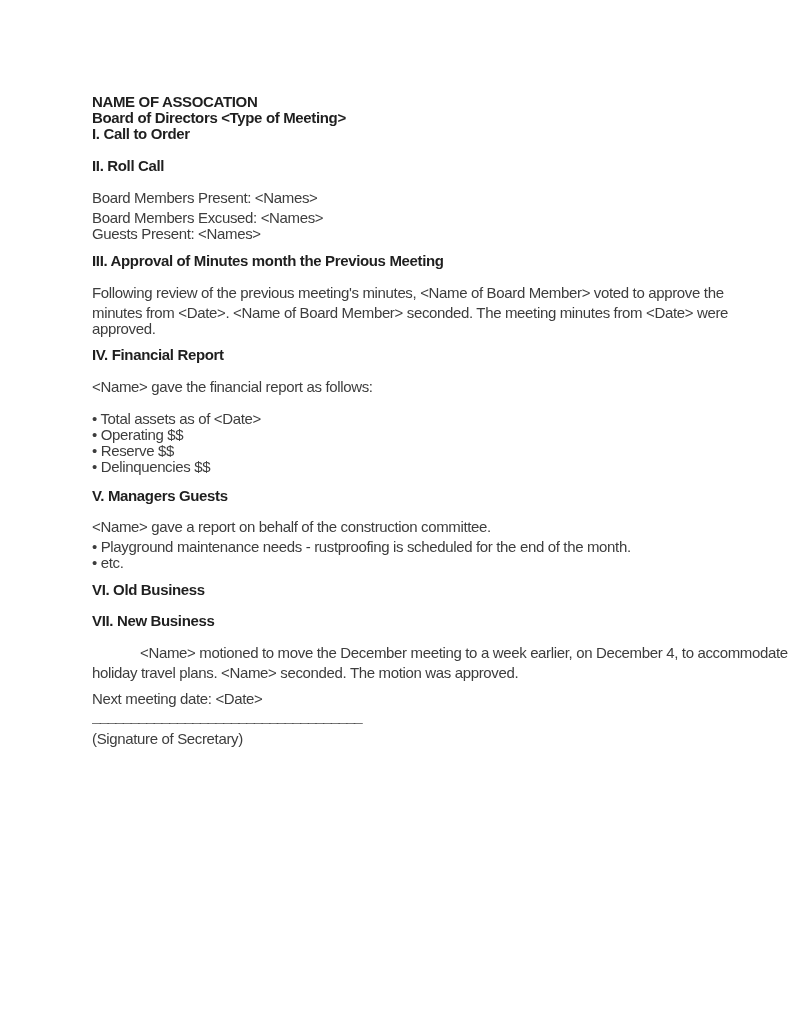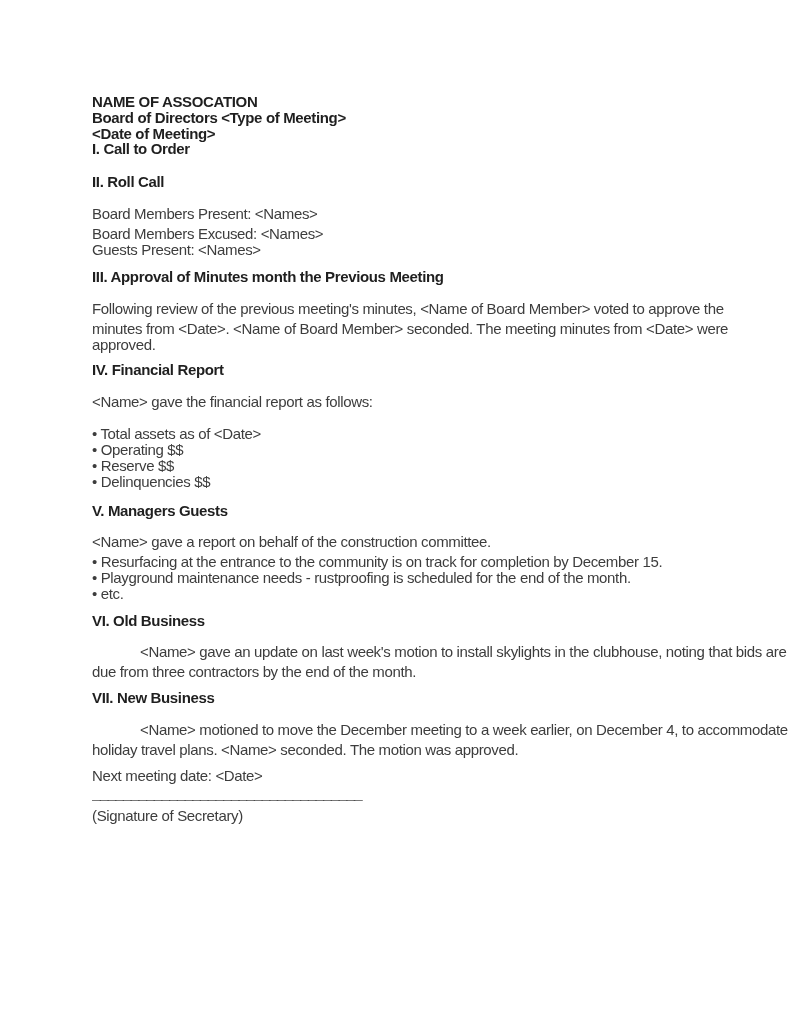--- a/index.html
+++ b/index.html
@@ -45,21 +45,20 @@
 </style>
 </head>
 <body>
 
 <div class="page">
   <div class="content">
 
     <div class="hblock mb15">
       <div class="line">NAME OF ASSOCATION</div>
       <div class="line">Board of Directors &lt;Type of Meeting&gt;</div>
-      <div class="line">&lt;Date of Meeting&gt;</div>
       <div class="line">I. Call to Order</div>
     </div>
 
 
     <div class="h line mb12">II. Roll Call</div>
 
     <div class="line mb2">Board Members Present: &lt;Names&gt;</div>
     <div class="tight mb9">
       <div class="line">Board Members Excused: &lt;Names&gt;</div>
       <div class="line">Guests Present: &lt;Names&gt;</div>
@@ -80,31 +79,26 @@
       <div class="line">• Total assets as of &lt;Date&gt;</div>
       <div class="line">• Operating $$</div>
       <div class="line">• Reserve $$</div>
       <div class="line">• Delinquencies $$</div>
     </div>
 
     <div class="h line mb11">V. Managers Guests</div>
 
     <div class="line mb2">&lt;Name&gt; gave a report on behalf of the construction committee.</div>
     <div class="bullets mb9">
-      <div class="line">• Resurfacing at the entrance to the community is on track for completion by December 15.</div>
       <div class="line">• Playground maintenance needs - rustproofing is scheduled for the end of the month.</div>
       <div class="line">• etc.</div>
     </div>
 
     <div class="h line mb11">VI. Old Business</div>
 
-    <div class="mb6">
-      <div class="line ind">&lt;Name&gt; gave an update on last week's motion to install skylights in the clubhouse, noting that bids are</div>
-      <div class="line">due from three contractors by the end of the month.</div>
-    </div>
 
     <div class="h line mb12">VII. New Business</div>
 
     <div class="mb6">
       <div class="line ind">&lt;Name&gt; motioned to move the December meeting to a week earlier, on December 4, to accommodate</div>
       <div class="line">holiday travel plans. &lt;Name&gt; seconded. The motion was approved.</div>
     </div>
 
     <div class="line mb0">Next meeting date: &lt;Date&gt;</div>
 

